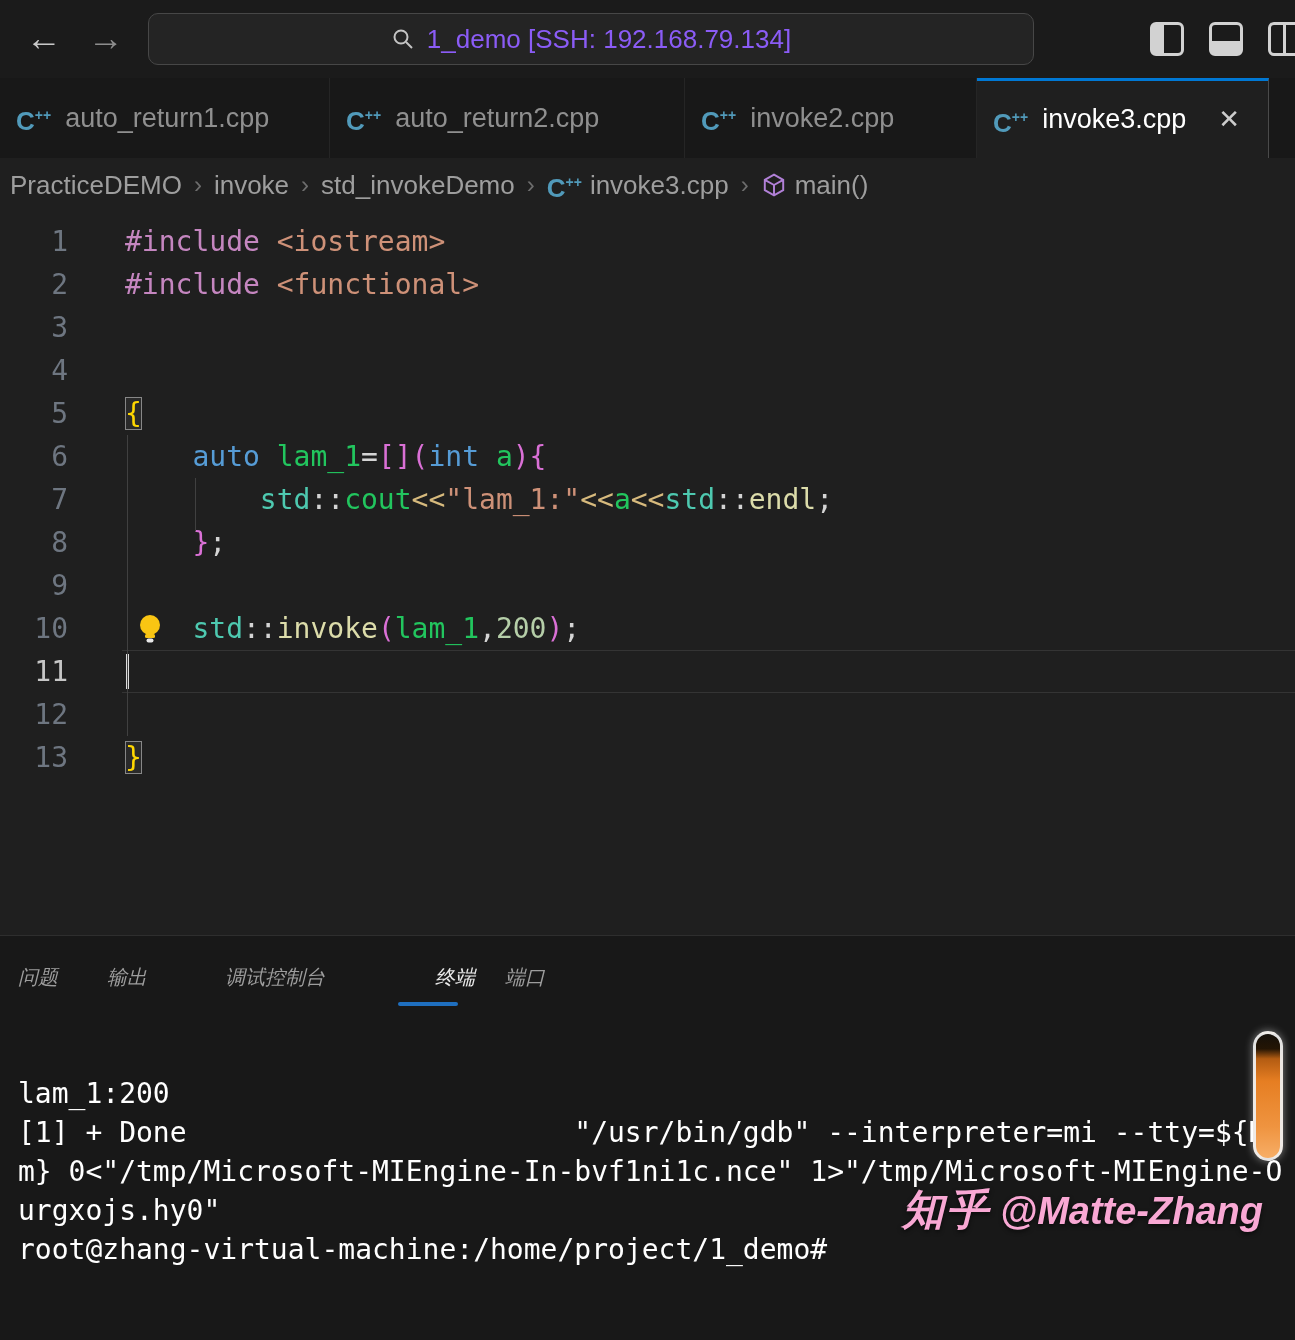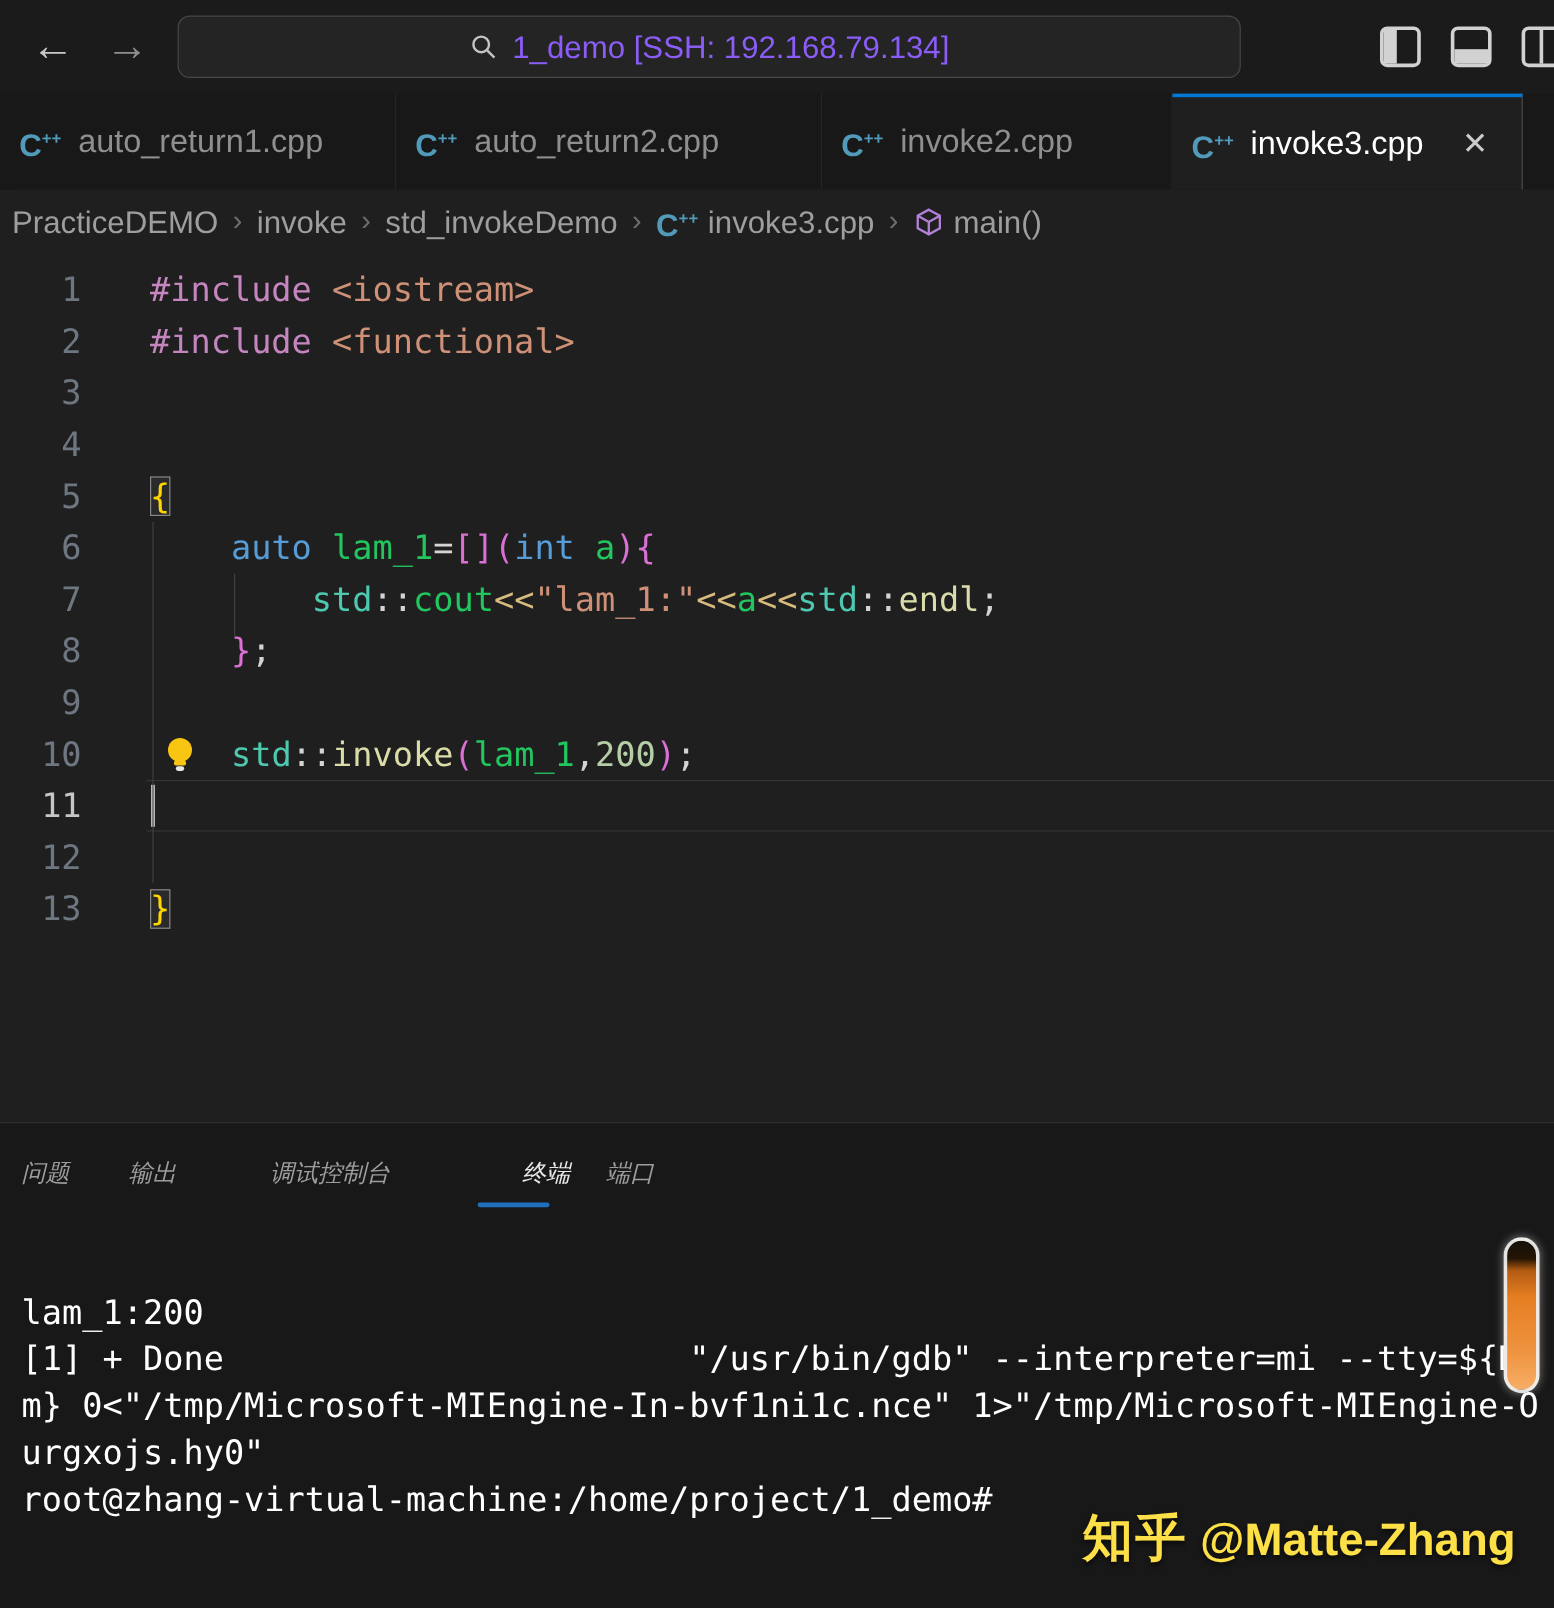--- a/index.html
+++ b/index.html
@@ -49,22 +49,22 @@
   .ptab{position:absolute;top:28px;font-size:20px;color:#9d9d9d;cursor:default;white-space:nowrap;font-style:italic;}
   .ptab.active{color:#e9e9e9;}
   .ptab-underline{position:absolute;height:4px;background:#1f6fbf;border-radius:2px;}
   .terminal{position:absolute;left:18px;top:138px;width:1277px;font-family:"DejaVu Sans Mono",monospace;
             font-size:28px;line-height:39px;color:#ffffff;}
   .tline{white-space:pre;overflow:hidden;height:39px;}
   .scrollpill{position:absolute;left:1253px;top:1031px;width:30px;height:130px;border-radius:16px;
       border:3px solid rgba(238,238,238,.95);box-sizing:border-box;
       background:linear-gradient(180deg,#15100a 0%,#241504 12%,#b35c12 20%,#e67e22 38%,#ef9440 75%,#f7ae67 100%);
       box-shadow:0 0 8px rgba(255,255,255,.45);}
-  .watermark{position:absolute;right:32px;top:1254px;color:#fde047;font-size:38px;font-weight:bold;
-             text-shadow:0 2px 4px rgba(0,0,0,.6);}
+  .watermark{position:absolute;right:32px;top:1182px;color:#f9a8d4;font-size:38px;font-weight:bold;
+             text-shadow:0 2px 4px rgba(0,0,0,.6);font-style:italic;}
   .watermark .zh{font-size:42px;letter-spacing:2px;margin-right:10px;}
 </style>
 </head>
 <body>
 
 <div id="app">
 
   <div class="titlebar">
     <span class="navarrow" style="left:26px">←</span>
     <span class="navarrow fwd" style="left:88px">→</span>

